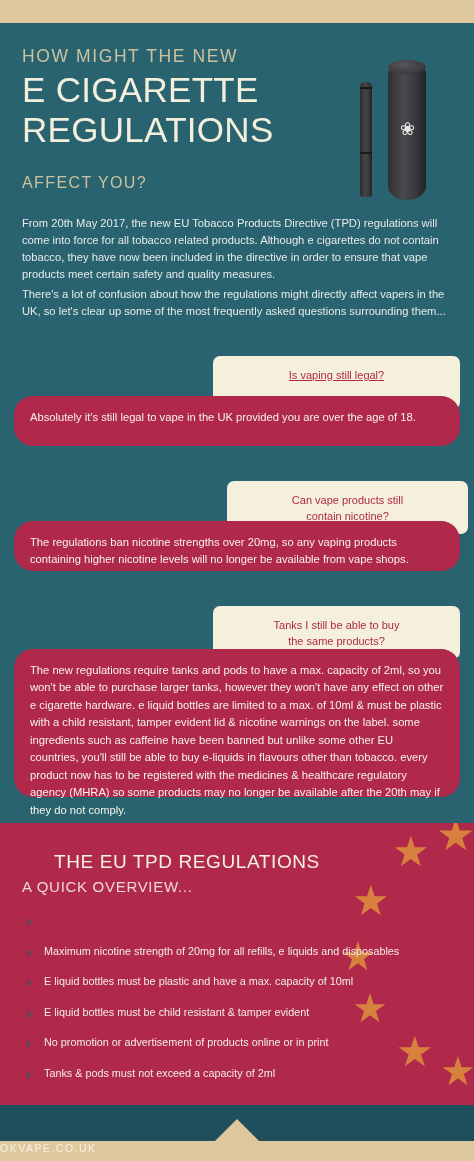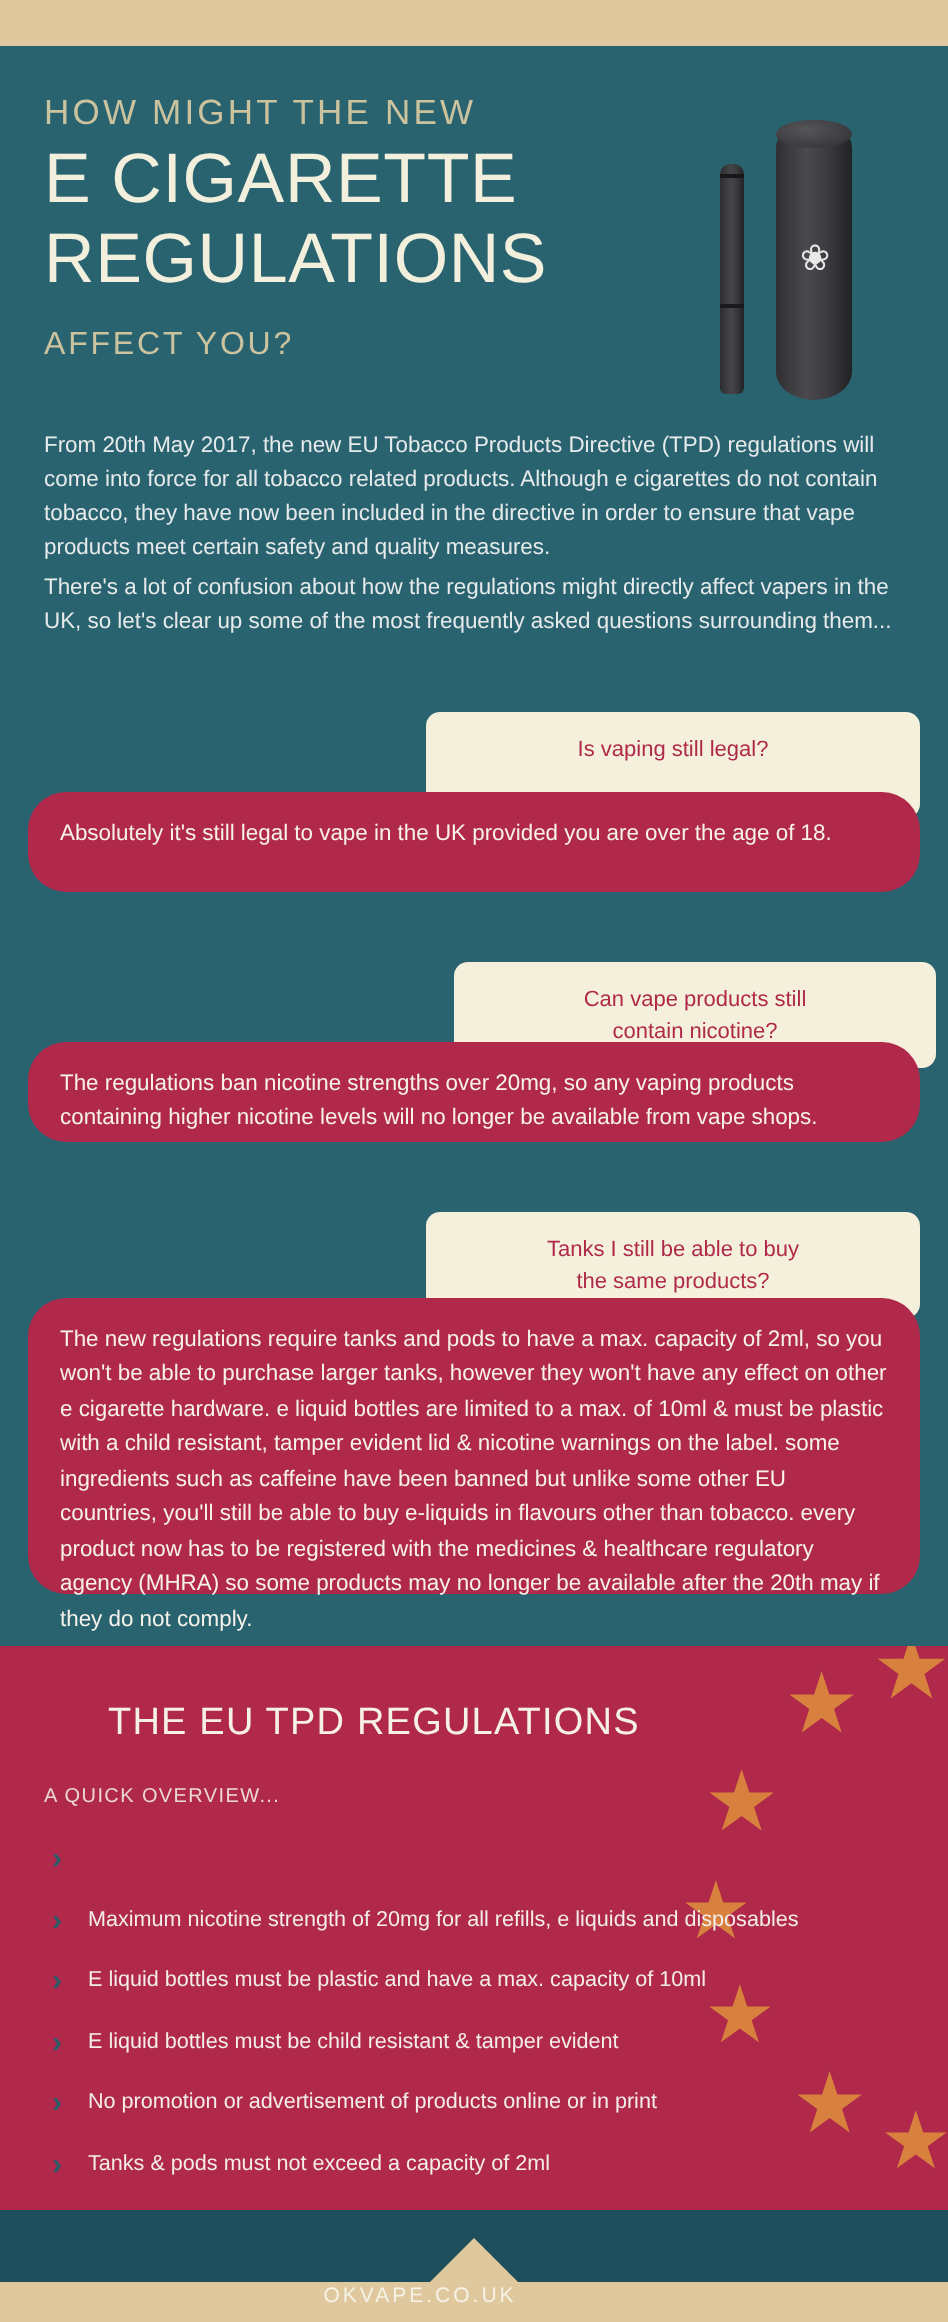--- a/index.html
+++ b/index.html
@@ -70,21 +70,21 @@
     line-height: 1.06;
     text-transform: uppercase;
     margin-top: 3px;
   }
   .subkicker {
     font-size: 16px;
     letter-spacing: 1.4px;
     color: #cbc29e;
     font-weight: 400;
     text-transform: uppercase;
-    margin-top: 16px;
+    margin-top: 26px;
   }
 
   
   .devices {
     position: absolute;
     top: 55px;
     left: 352px;
     width: 118px;
     height: 150px;
   }
@@ -207,26 +207,26 @@
   }
   .red-title {
     font-size: 19px;
     letter-spacing: 0.6px;
     color: #f5f1e4;
     font-weight: 400;
     text-transform: uppercase;
     margin-left: 32px;
   }
   .red-sub {
-    font-size: 10px;
+    font-size: 15px;
     letter-spacing: 0.7px;
     color: #edd9d3;
     font-weight: 400;
     text-transform: uppercase;
-    margin-top: 20px;
+    margin-top: 5px;
   }
   .bullets { margin-top: 18px; }
   .bullet {
     display: flex;
     align-items: center;
     margin-bottom: 15.5px;
   }
   .chev {
     width: 22px;
     flex: 0 0 22px;
@@ -264,21 +264,20 @@
     position: absolute;
     top: 1141px; left: 0;
     width: 474px;
     height: 20px;
     background: #dfc89e;
   }
   .footer-text {
     position: absolute;
     top: 1142px; left: 0;
     width: 420px;
-    text-align: center;
     font-size: 10.5px;
     letter-spacing: 1.5px;
     color: #f6f2e6;
     text-transform: uppercase;
   }
 </style>
 </head>
 <body>
 
 <div id="infographic">
@@ -303,21 +302,21 @@
     <div class="pod-top"></div>
     <div class="pod-logo">❀</div>
   </div>
 
   <div class="intro">
     <p>From 20th May 2017, the new EU Tobacco Products Directive (TPD) regulations will come into force for all tobacco related products. Although e cigarettes do not contain tobacco, they have now been included in the directive in order to ensure that vape products meet certain safety and quality measures.</p>
     <p>There's a lot of confusion about how the regulations might directly affect vapers in the UK, so let's clear up some of the most frequently asked questions surrounding them...</p>
   </div>
 
   <div class="qa">
-    <div class="bubble" style="top:356px; left:213px; width:247px; height:53px;">Is vaping still legal?</div>
+    <div class="bubble" style="top:356px; left:213px; width:247px; height:53px;text-decoration:underline;">Is vaping still legal?</div>
     <div class="bubble-tail" style="top:409px; left:420px; border-left:10px solid #f4f0dc; border-right:5px solid transparent; border-bottom:24px solid transparent;"></div>
     <div class="answer" style="top:396px; height:50px;">Absolutely it's still legal to vape in the UK provided you are over the age of 18.</div>
   </div>
 
   <div class="qa">
     <div class="bubble" style="top:481px; left:227px; width:241px; height:53px;">
       <div>Can vape products still</div>
       <div>contain nicotine?</div>
     </div>
     <div class="bubble-tail" style="top:534px; left:420px; border-left:10px solid #f4f0dc; border-right:5px solid transparent; border-bottom:24px solid transparent;"></div>

